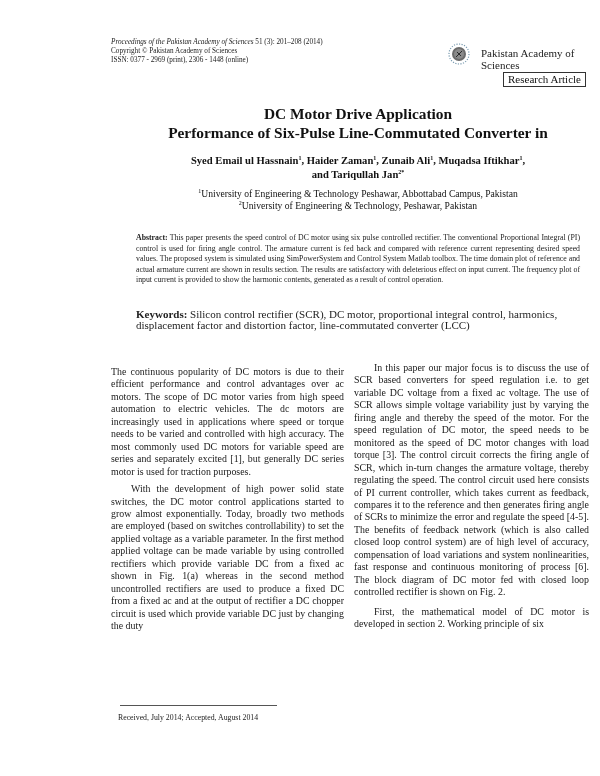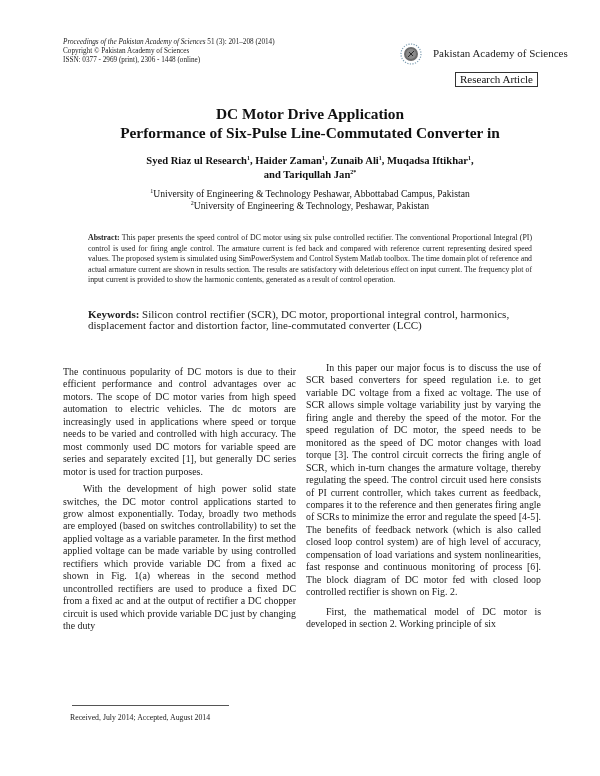--- a/index.html
+++ b/index.html
@@ -1,18 +1,18 @@
 <!DOCTYPE html>
 <html><head>
 <meta charset="utf-8">
 <style>
   html, body { margin: 0; padding: 0; background: #ffffff; }
   body { width: 600px; height: 776px; position: relative; overflow: hidden;
          font-family: "Liberation Serif", "DejaVu Serif", serif; color: #1a1a1a; }
-  .abs { position: absolute; }
+  .abs { position: absolute; margin-left: 48px; }
   .journal { left: 63px; top: 38px; font-size: 7.2px; line-height: 8.8px; color: #222; }
   .journal .jname { font-style: italic; }
   .logo { left: 400px; top: 43px; width: 22px; height: 22px; }
   .academy { left: 433px; top: 47px; font-size: 11px; color: #222; }
   .article-type { left: 455px; top: 72px; border: 1px solid #333; padding: 1px 4px;
                   font-size: 11px; line-height: 11px; color: #111; }
   .title { left: 60px; width: 500px; top: 104px; text-align: center; font-weight: bold;
            font-size: 15.4px; line-height: 19px; color: #111; }
   .authors { left: 60px; width: 500px; top: 154px; text-align: center; font-weight: bold;
              font-size: 10.6px; line-height: 13.5px; color: #111; }
@@ -55,21 +55,21 @@
 <div class="abs academy">Pakistan Academy of Sciences</div>
 <div class="abs article-type">Research Article</div>
 
 <div class="abs title">
   <div>DC Motor Drive Application</div>
   <div>Performance of Six-Pulse Line-Commutated Converter in</div>
 </div>
 
 <div class="abs authors">
   <div>
-    <span><span>Syed Riaz ul Research</span><sup>1</sup><span>, </span></span><span><span>Haider Zaman</span><sup>1</sup><span>, </span></span><span><span>Zunaib Ali</span><sup>1</sup><span>, </span></span><span><span>Muqadsa Iftikhar</span><sup>1</sup><span>,</span></span>
+    <span><span>Syed Email ul Hassnain</span><sup>1</sup><span>, </span></span><span><span>Haider Zaman</span><sup>1</sup><span>, </span></span><span><span>Zunaib Ali</span><sup>1</sup><span>, </span></span><span><span>Muqadsa Iftikhar</span><sup>1</sup><span>,</span></span>
   </div>
   <div>
     <span><span>and Tariqullah Jan</span><sup>2*</sup></span>
   </div>
 </div>
 
 <div class="abs affil">
   <div><sup>1</sup><span>University of Engineering &amp; Technology Peshawar, Abbottabad Campus, Pakistan</span></div>
   <div><sup>2</sup><span>University of Engineering &amp; Technology, Peshawar, Pakistan</span></div>
 </div>

